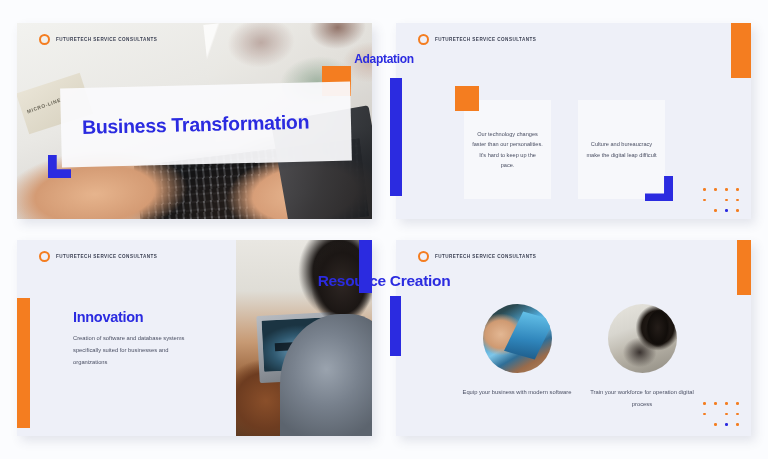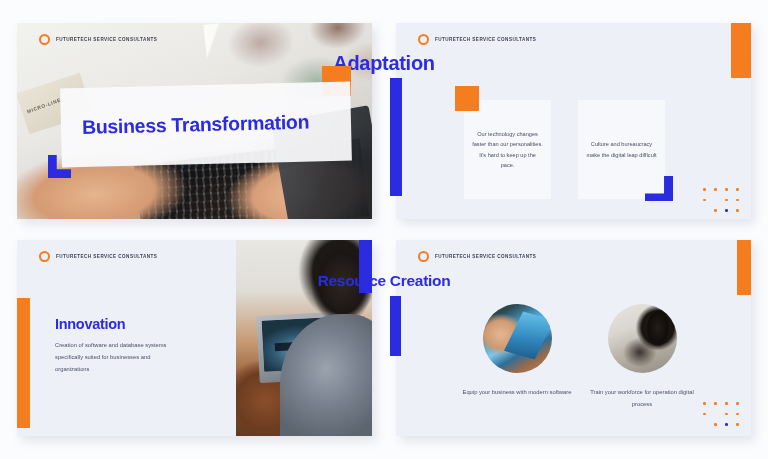--- a/index.html
+++ b/index.html
@@ -134,21 +134,21 @@
   .s2-orangebar {
     position: absolute; left: 731px; top: 23px;
     width: 20px; height: 55px; background: #f47d20; z-index: 25;
   }
   .s2-bluebar {
     position: absolute; left: 390px; top: 78px;
     width: 12px; height: 118px; background: #2b2be0; z-index: 25;
   }
   .s2-title {
     position: absolute; left: 0; right: 0; top: 52px;
-    text-align: center; font-size: 20px;
+    text-align: center; font-size: 12px;
   }
   .s2-sq {
     position: absolute; left: 455px; top: 86px;
     width: 24px; height: 25px; background: #f47d20; z-index: 6;
   }
   .s2-card {
     position: absolute; top: 100px;
     width: 87px; height: 99px;
     background: #f7f8fb;
     display: flex; align-items: center; justify-content: center;
@@ -208,21 +208,21 @@
   }
   .s3-photo .shoulder {
     position: absolute; right: -18%; top: 38%; width: 86%; height: 70%;
     background: radial-gradient(58% 52% at 40% 40%, #9aa3ae 0%, #78818d 50%, #5c646e 100%);
     border-radius: 52% 40% 0 0;
   }
   .s3-bluebar {
     position: absolute; left: 359px; top: 240px;
     width: 13px; height: 53px; background: #2b2be0; z-index: 26;
   }
-  .s3-text { position: absolute; left: 55px; top: 309px; width: 118px; z-index: 10; margin-top: 7px; }
+  .s3-text { position: absolute; left: 73px; top: 309px; width: 118px; z-index: 10; }
   .s3-text .bigtitle { font-size: 14.5px; margin-bottom: 8px; }
   .s3-text p { font-size: 5.8px; line-height: 2.05; color: #4a4f63; }
 
   
   .s4-orangebar {
     position: absolute; left: 737px; top: 240px;
     width: 14px; height: 55px; background: #f47d20; z-index: 25;
   }
   .s4-bluebar {
     position: absolute; left: 390px; top: 296px;

